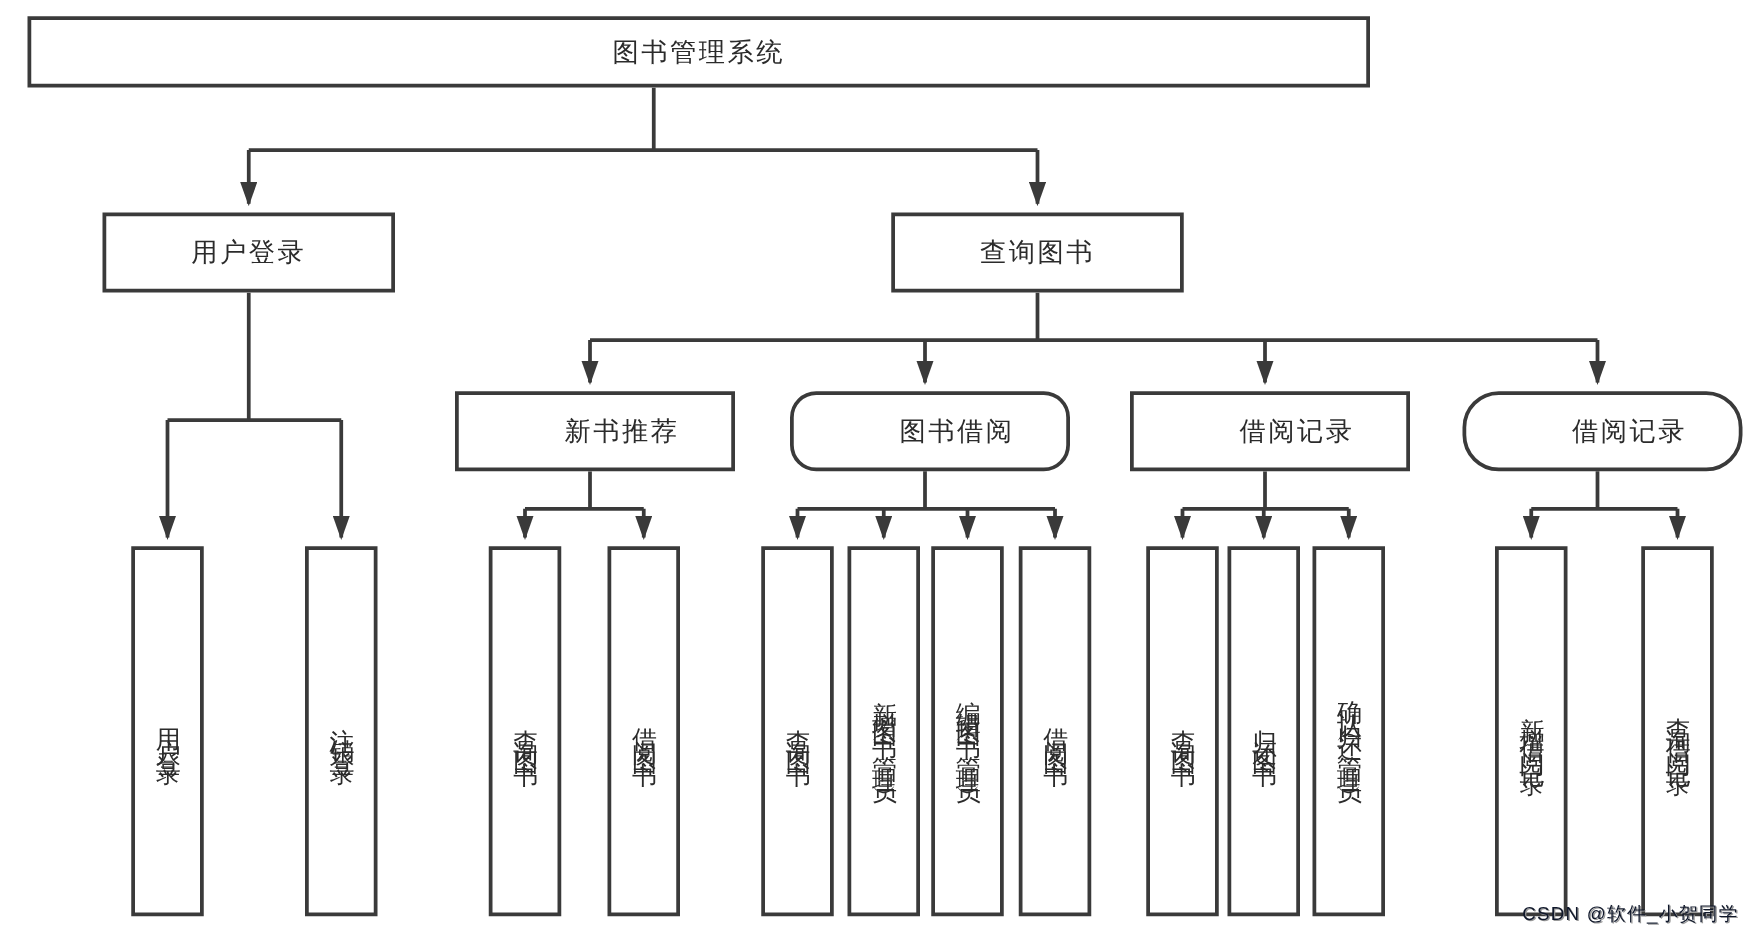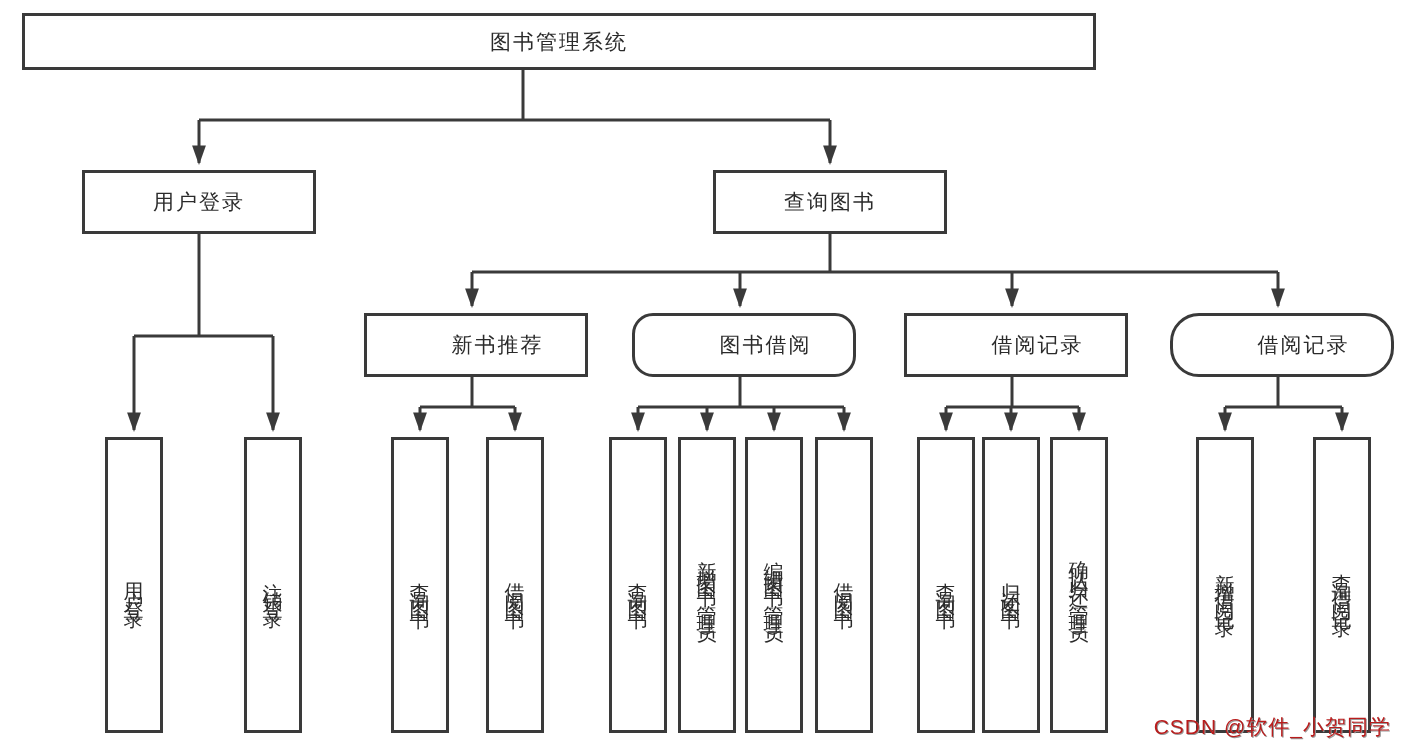--- a/index.html
+++ b/index.html
@@ -59,22 +59,22 @@
   .lf-8  { left: 815px; }
   .lf-9  { left: 917px; }
   .lf-10 { left: 982px; }
   .lf-11 { left: 1050px; }
   .lf-12 { left: 1196px; }
   .lf-13 { left: 1313px; }
   .watermark {
     position: absolute;
     right: 14px;
     bottom: 6px;
-    font-size: 21px;
-    color: #b91c1c;
+    font-size: 15px;
+    color: #0f172a;
     letter-spacing: 1px;
     text-shadow: 1px 1px 0 #999999;
     white-space: nowrap;
   }
 </style>
 </head>
 <body>
 
 <div class="canvas">
 

